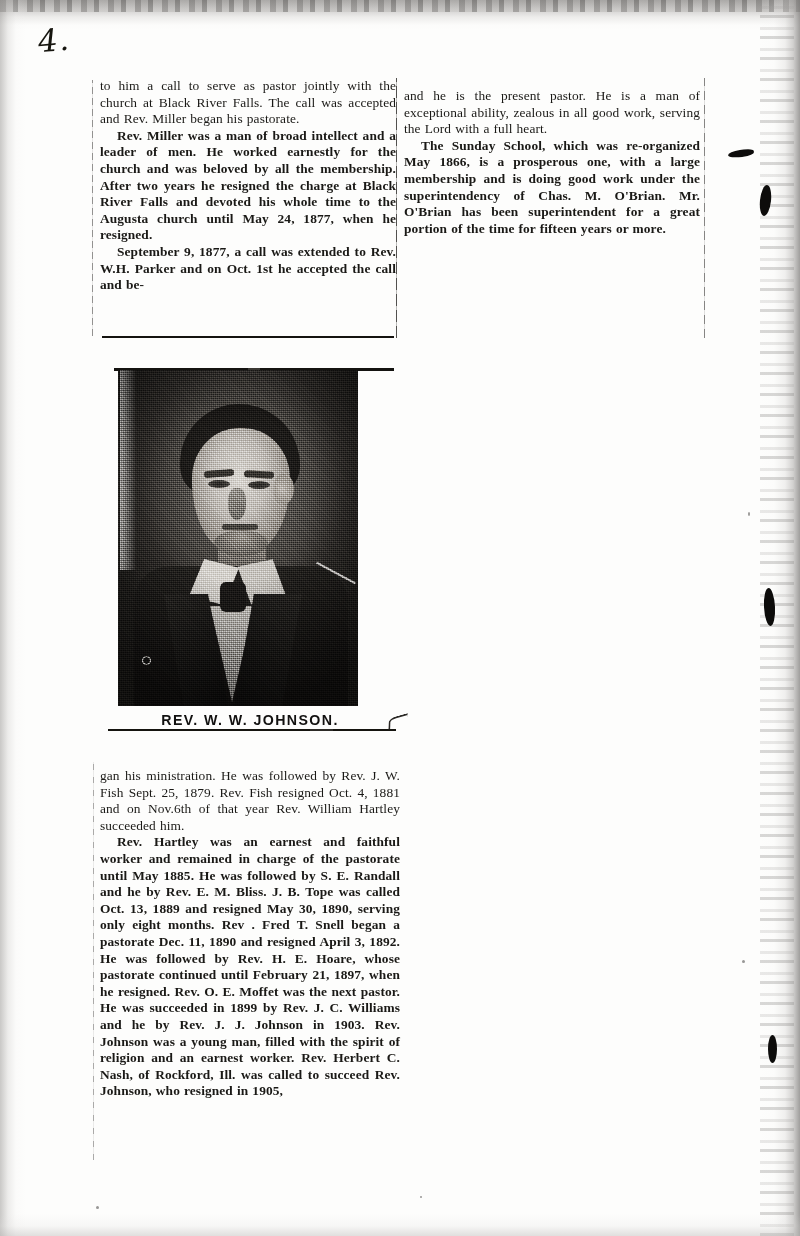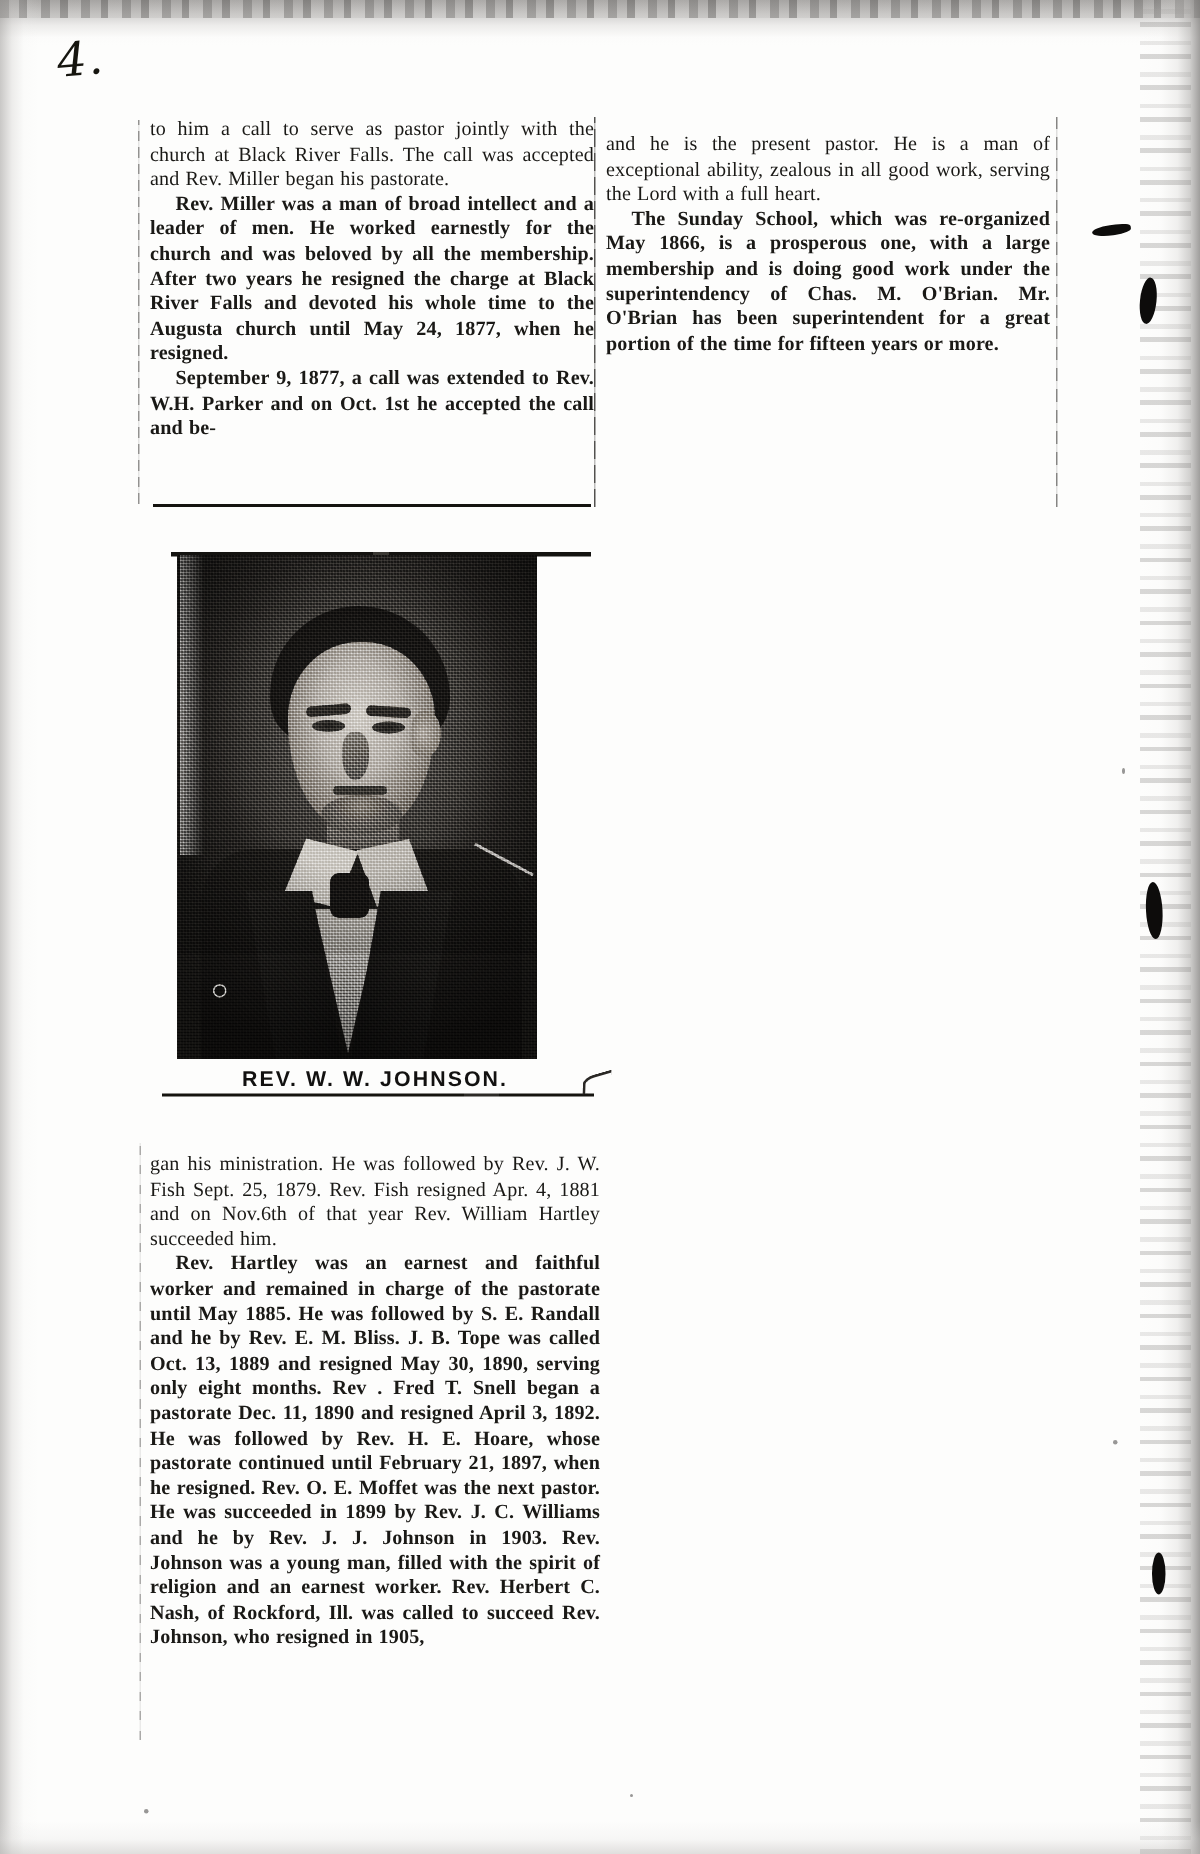--- a/index.html
+++ b/index.html
@@ -505,21 +505,21 @@
         <div class="spot"></div>
         <div class="vignette"></div>
         <div class="grain"></div>
       </div>
     </div>
 
     <div class="caption">REV. W. W. JOHNSON.</div>
     <div class="caption-mark"></div>
 
     <div class="col col-left-low">
-      <p class="para first">gan his ministration. He was followed by Rev. J. W. Fish Sept. 25, 1879. Rev. Fish resigned Apr. 4, 1881 and on Nov.6th of that year Rev. William Hartley succeeded him.</p>
+      <p class="para first">gan his ministration. He was followed by Rev. J. W. Fish Sept. 25, 1879. Rev. Fish resigned Oct. 4, 1881 and on Nov.6th of that year Rev. William Hartley succeeded him.</p>
       <p class="para">Rev. Hartley was an earnest and faithful worker and remained in charge of the pastorate until May 1885. He was followed by S. E. Randall and he by Rev. E. M. Bliss. J. B. Tope was called Oct. 13, 1889 and resigned May 30, 1890, serving only eight months. Rev . Fred T. Snell began a pastorate Dec. 11, 1890 and resigned April 3, 1892. He was followed by Rev. H. E. Hoare, whose pastorate continued until February 21, 1897, when he resigned. Rev. O. E. Moffet was the next pastor. He was succeeded in 1899 by Rev. J. C. Williams and he by Rev. J. J. Johnson in 1903. Rev. Johnson was a young man, filled with the spirit of religion and an earnest worker. Rev. Herbert C. Nash, of Rockford, Ill. was called to succeed Rev. Johnson, who resigned in 1905,</p>
     </div>
 
   </div>
 
   <div class="blob blob-a"></div>
   <div class="blob blob-b"></div>
   <div class="blob blob-c"></div>
   <div class="blob blob-d"></div>
   <div class="speck speck-1"></div>

